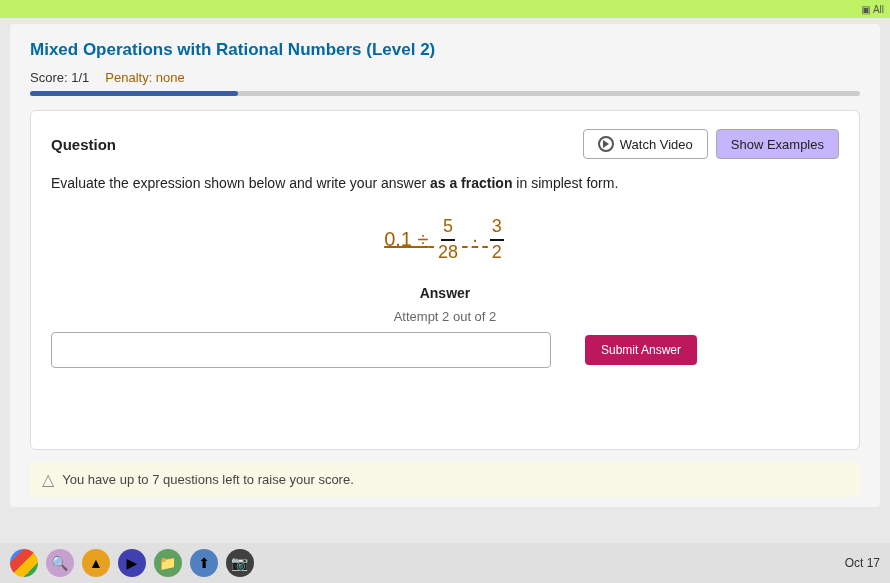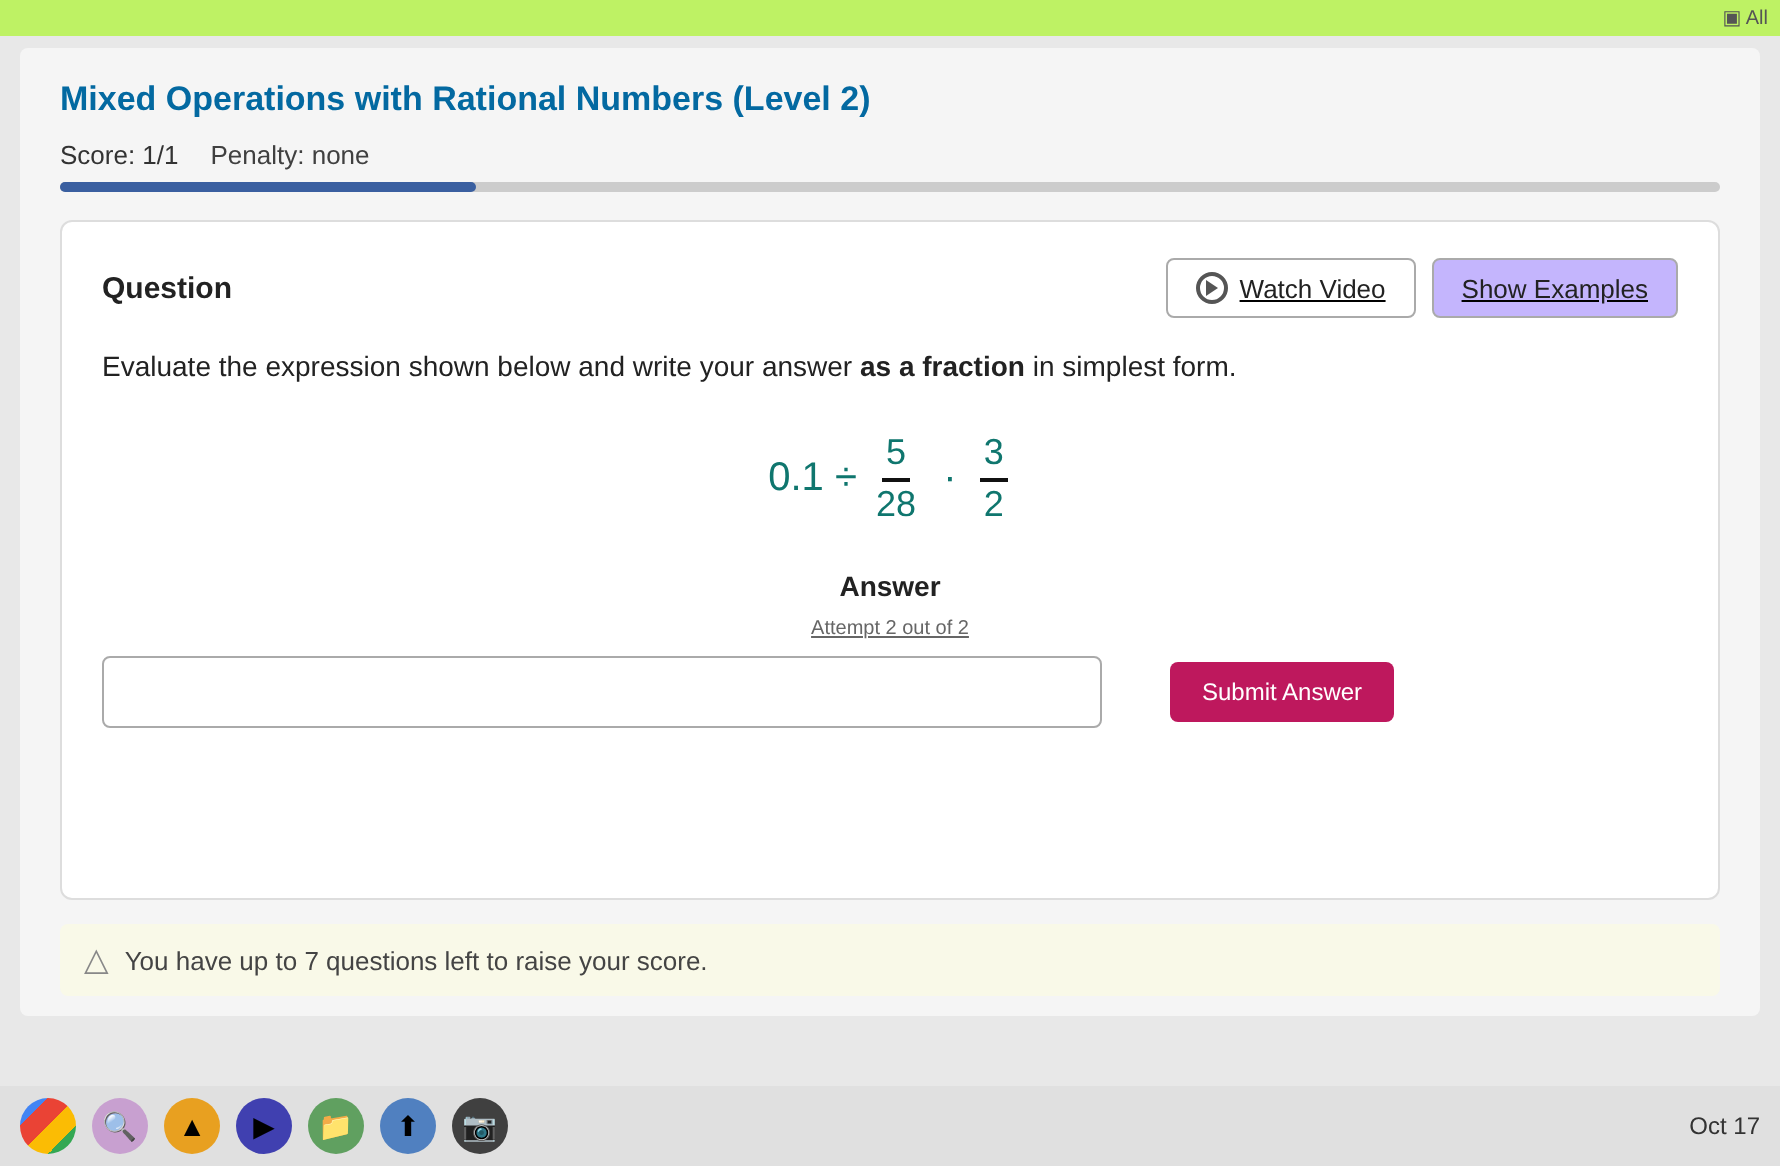--- a/index.html
+++ b/index.html
@@ -48,21 +48,21 @@
       margin-bottom: 6px;
     }
 
     .score-label {
       font-size: 13px;
       color: #333;
     }
 
     .penalty-label {
       font-size: 13px;
-      color: #404040;
+      color: #a16207;
       text-align: right;
     }
 
     .progress-container {
       margin-bottom: 14px;
     }
 
     .progress-bar-bg {
       background: #ccc;
       height: 5px;
@@ -95,21 +95,20 @@
 
     .question-label {
       font-size: 15px;
       font-weight: bold;
       color: #222;
     }
 
     .header-buttons {
       display: flex;
       gap: 8px;
-      text-decoration: underline;
     }
 
     .watch-video-btn {
       border: 1px solid #aaa;
       background: #fff;
       border-radius: 4px;
       padding: 6px 14px;
       font-size: 13px;
       cursor: pointer;
       display: flex;
@@ -156,21 +155,22 @@
 
     .question-body strong {
       font-weight: bold;
       text-align: center;
     }
 
     .math-expression {
       text-align: center;
       margin: 18px 0 22px 0;
       font-size: 20px;
-      color: #0f766e;
+      color: #a16207;
+      text-decoration: underline;
     }
 
     .fraction {
       display: inline-flex;
       flex-direction: column;
       align-items: center;
       vertical-align: middle;
       margin: 0 2px;
     }
 
@@ -200,23 +200,22 @@
       flex-direction: column;
     }
 
     .answer-label {
       font-size: 14px;
       font-weight: bold;
       color: #222;
     }
 
     .attempt-label {
-      font-size: 10px;
+      font-size: 13px;
       color: #666;
-      text-decoration: underline;
     }
 
     .answer-input-row {
       display: flex;
       align-items: center;
       gap: 10px;
     }
 
     .answer-input {
       width: 500px;

